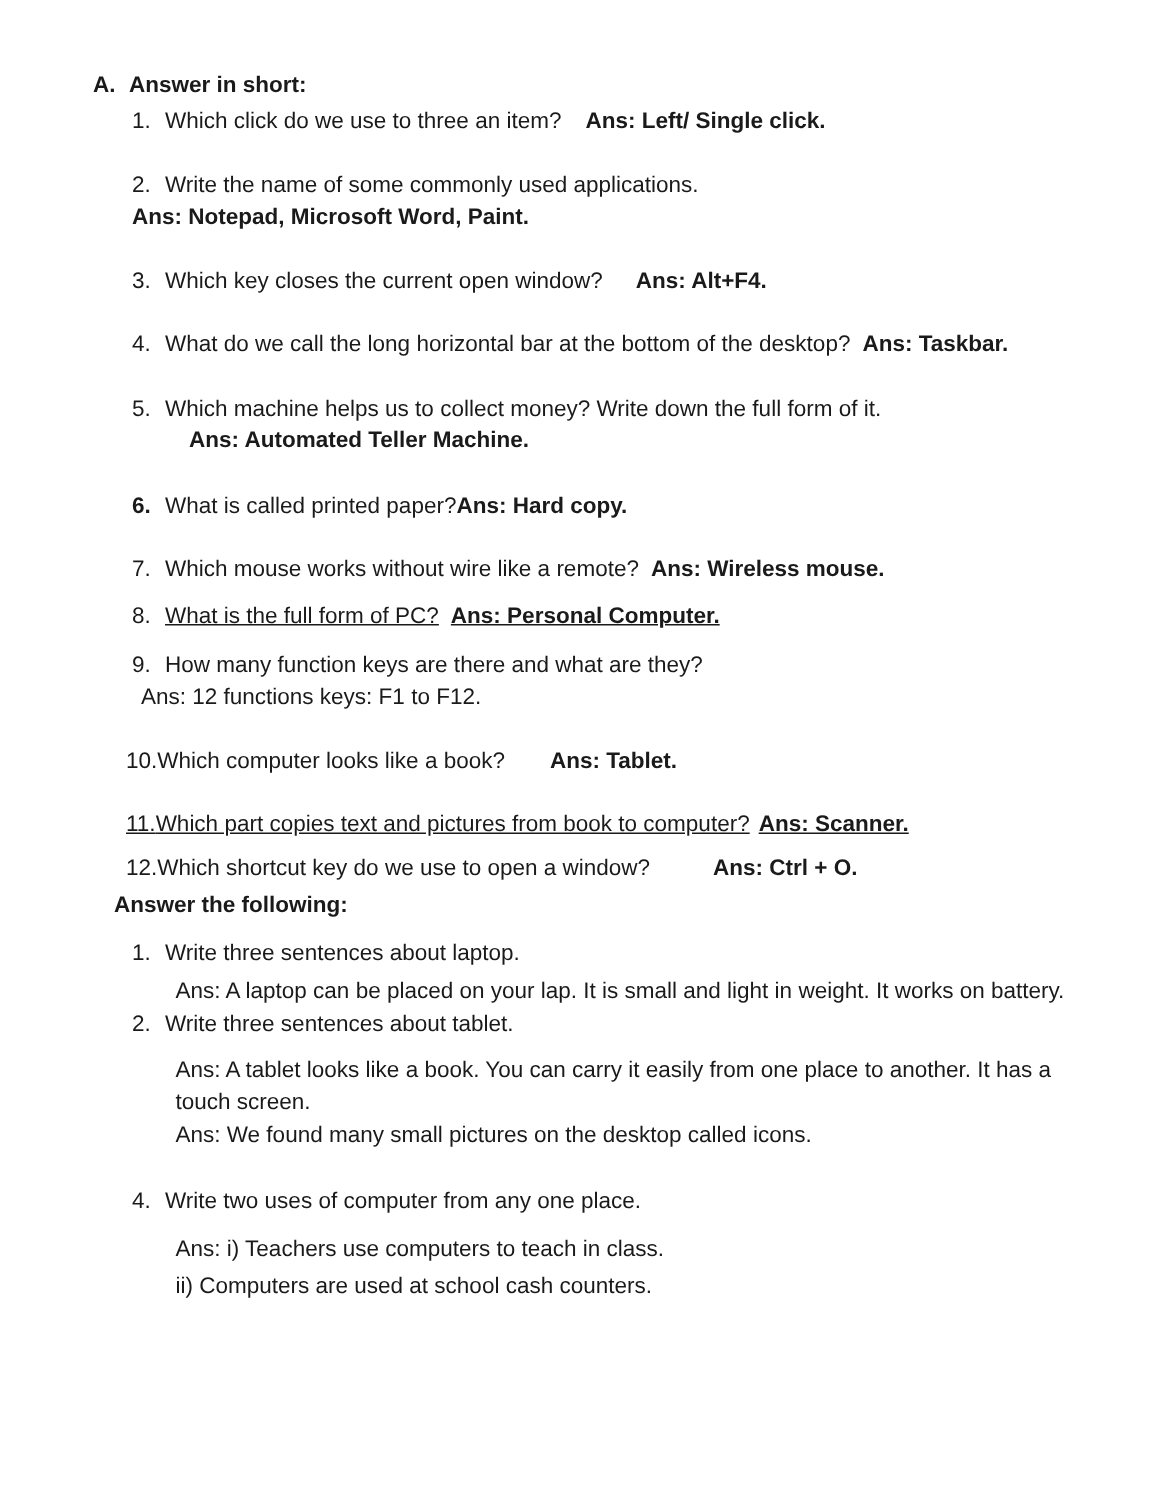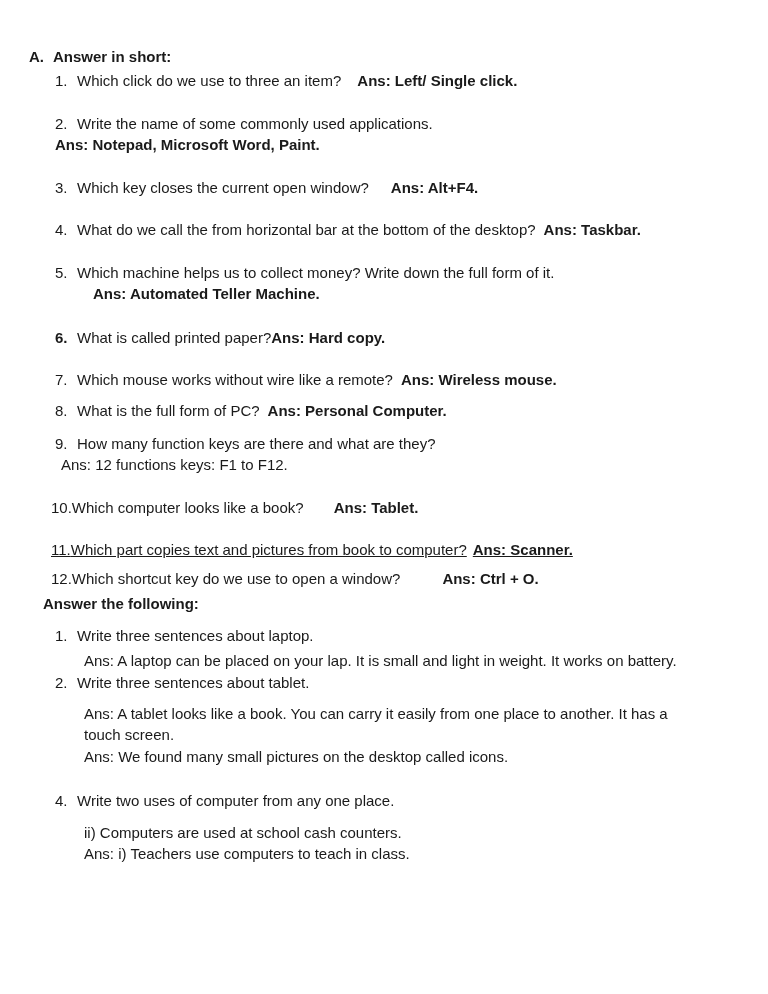--- a/index.html
+++ b/index.html
@@ -6,61 +6,61 @@
   html, body { background: #ffffff; }
   body {
     width: 768px;
     height: 994px;
     font-family: "Liberation Sans", sans-serif;
     font-size: 15px;
     line-height: 21px;
     color: #1a1a1a;
     overflow: hidden;
   }
-  .page { padding: 46px 44px 0 29px; }
+  .page { padding: 46px 44px 0 62px; }
   .bold { font-weight: 700; }
   .alabel { display: inline-block; width: 24px; }
   .blabel { margin-left: 14px; }
   .num  { display: inline-block; width: 22px; margin-left: 26px; }
   .num2 { margin-left: 22px; }
   .ans  { font-weight: 700; }
   .g6  { margin-left: 6px; }
   .g8  { margin-left: 8px; }
   .g15 { }
   .g16 { margin-left: 16px; }
   .g22 { margin-left: 22px; }
   .g30 { margin-left: 30px; }
   .g42 { margin-left: 42px; }
   .ind26 { margin-left: 26px; font-weight: 700; }
   .ind42 { margin-left: 32px; font-weight: 400; }
   .ind48 { margin-left: 64px; font-weight: 700; }
   .ansb  { margin-left: 55px; max-width: 620px; }
   .mb1 { margin-bottom: 1px; }  .mb3 { margin-bottom: 3px; }
   .mb4 { margin-bottom: 4px; }  .mb8 { margin-bottom: 8px; text-decoration: underline; }
   .mb10 { margin-bottom: 10px; } .mb11 { margin-bottom: 11px; }
-  .mb12 { margin-bottom: 12px; } .mb21 { margin-bottom: 21px; }
+  .mb12 { margin-bottom: 12px; text-decoration: underline; } .mb21 { margin-bottom: 21px; }
   .mb22 { margin-bottom: 22px; } .mb23 { margin-bottom: 23px; }
 </style>
 </head>
 <body>
 
 <div class="page">
 
   <div class="mb3"><span class="bold alabel">A.</span><span class="bold">Answer in short:</span></div>
 
   <div class="mb22"><span class="num">1.</span><span>Which click do we use to three an item?</span><span class="ans g16">Ans: Left/ Single click.</span></div>
 
   <div class="mb22">
     <div><span class="num">2.</span><span>Write the name of some commonly used applications.</span></div>
     <div class="ind26">Ans: Notepad, Microsoft Word, Paint.</div>
   </div>
 
   <div class="mb21"><span class="num">3.</span><span>Which key closes the current open window?</span><span class="ans g22">Ans: Alt+F4.</span></div>
 
-  <div class="mb22"><span class="num">4.</span><span>What do we call the from horizontal bar at the bottom of the desktop?</span><span class="ans g8">Ans: Taskbar.</span></div>
+  <div class="mb22"><span class="num">4.</span><span>What do we call the long horizontal bar at the bottom of the desktop?</span><span class="ans g8">Ans: Taskbar.</span></div>
 
   <div class="mb23">
     <div><span class="num">5.</span><span>Which machine helps us to collect money? Write down the full form of it.</span></div>
     <div class="ind48">Ans: Automated Teller Machine.</div>
   </div>
 
   <div class="mb21"><span class="num bold">6.</span><span>What is called printed paper?</span><span class="ans g15">Ans: Hard copy.</span></div>
 
   <div class="mb10"><span class="num">7.</span><span>Which mouse works without wire like a remote?</span><span class="ans g8">Ans: Wireless mouse.</span></div>
 
@@ -88,17 +88,17 @@
     <div class="mb10"><span class="num">2.</span><span>Write three sentences about tablet.</span></div>
     <div class="ansb">Ans: A tablet looks like a book. You can carry it easily from one place to another. It has a touch screen.</div>
   </div>
 
   <div class="mb23">
     <div class="ansb">Ans: We found many small pictures on the desktop called icons.</div>
   </div>
 
   <div>
     <div class="mb11"><span class="num">4.</span><span>Write two uses of computer from any one place.</span></div>
+    <div class="ansb mb4">Ans: i) Teachers use computers to teach in class.</div>
     <div class="ansb">ii) Computers are used at school cash counters.</div>
-    <div class="ansb mb4">Ans: i) Teachers use computers to teach in class.</div>
   </div>
 
 </div>
 
 </body></html>

